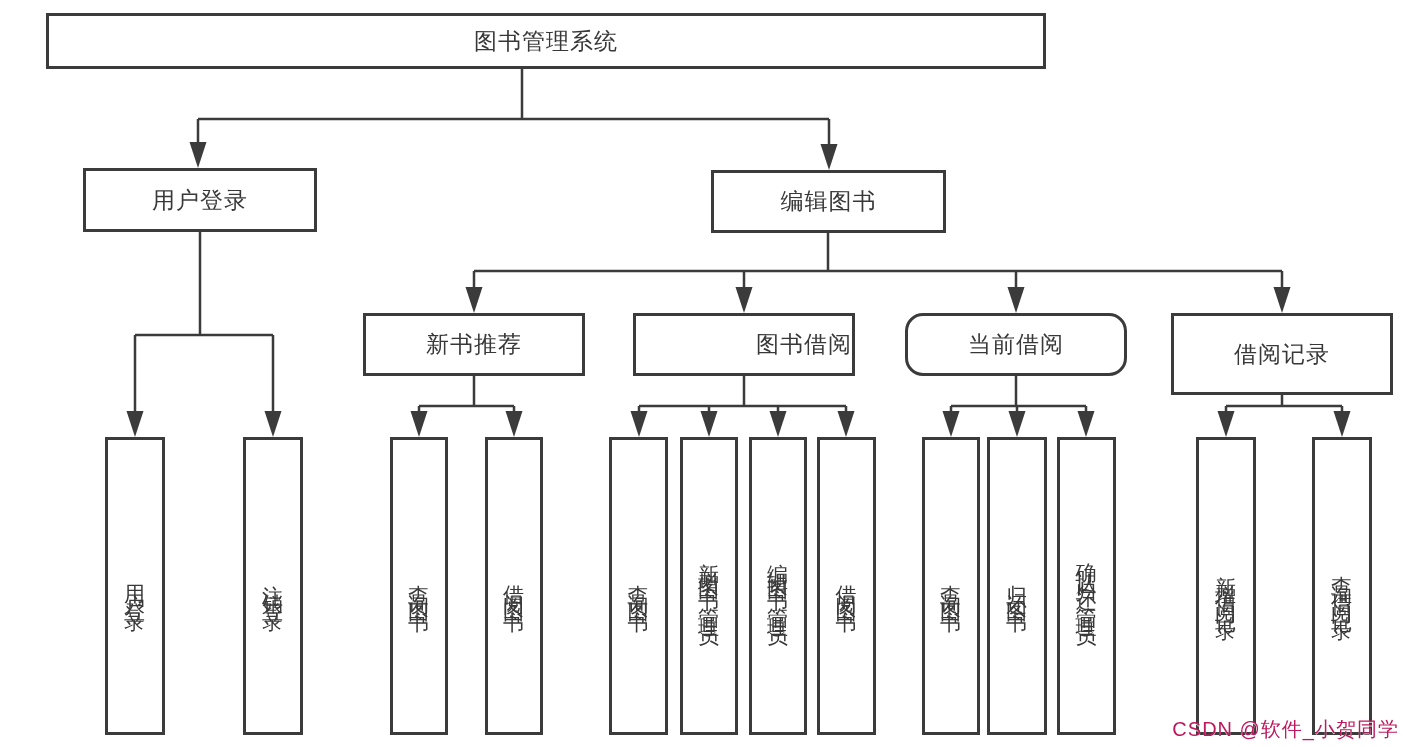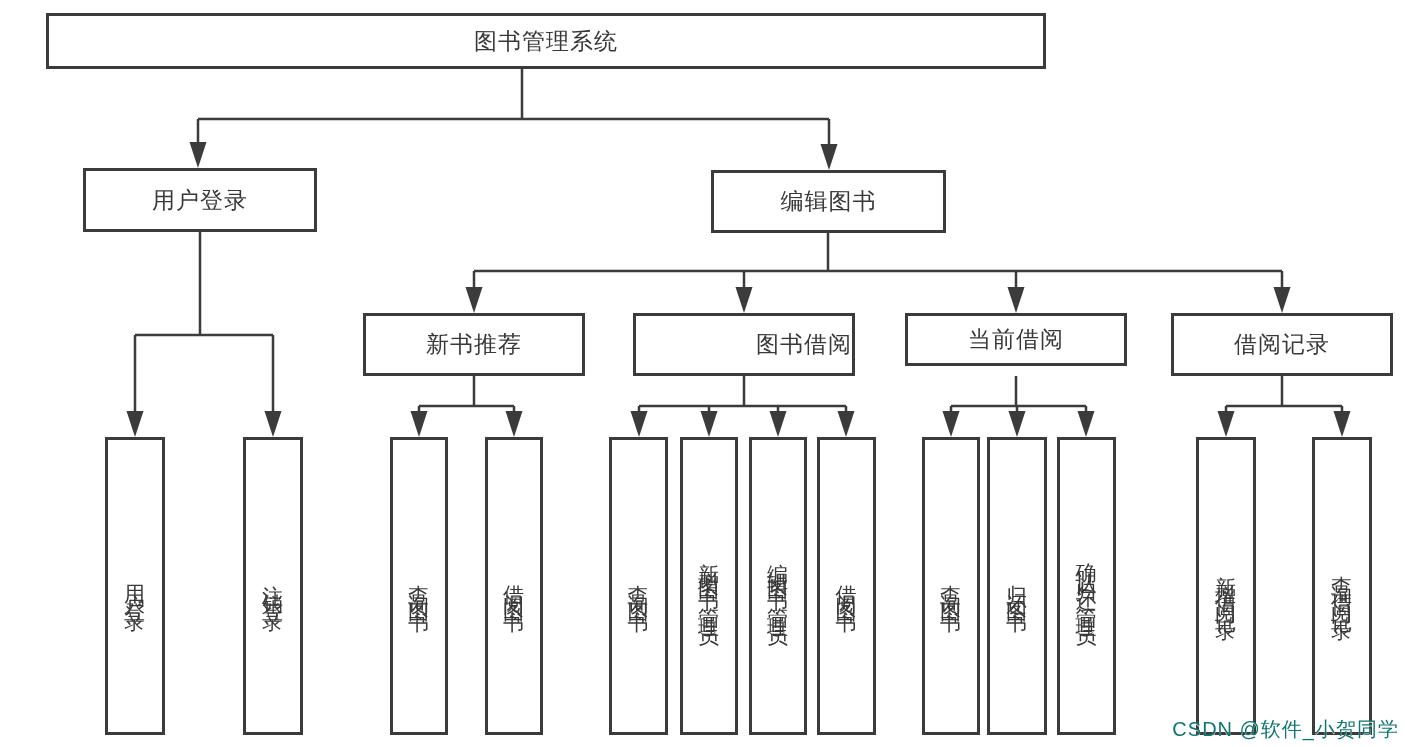--- a/index.html
+++ b/index.html
@@ -38,21 +38,21 @@
     font-size: 21px;
     letter-spacing: 9px;
     line-height: 1;
     white-space: nowrap;
   }
   .watermark {
     position: absolute;
     top: 716px;
     right: 6px;
     font-size: 20px;
-    color: #0f766e;
+    color: #be185d;
     letter-spacing: 1px;
     white-space: nowrap;
     text-shadow: 0 1px 0 rgba(255,255,255,0.8);
   }
 </style>
 </head>
 <body>
 
 <div class="canvas">
 
@@ -109,24 +109,24 @@
   <div class="box hbox" style="left:711px; top:170px; width:235px; height:63px;">
     <span>编辑图书</span>
   </div>
 
   <div class="box hbox" style="left:363px; top:313px; width:222px; height:63px;">
     <span>新书推荐</span>
   </div>
   <div class="box hbox" style="left:633px; top:313px; width:222px; height:63px;justify-content:flex-end;">
     <span>图书借阅</span>
   </div>
-  <div class="box hbox" style="left:905px; top:313px; width:222px; height:53px;">
+  <div class="box hbox" style="left:905px; top:313px; width:222px; height:63px;border-radius:18px;">
     <span>当前借阅</span>
   </div>
-  <div class="box hbox" style="left:1171px; top:313px; width:222px; height:63px;">
+  <div class="box hbox" style="left:1171px; top:313px; width:222px; height:82px;">
     <span>借阅记录</span>
   </div>
 
   <div class="box leaf" style="left:105px; top:437px; width:60px; height:298px;">
     <span>用户登录</span>
   </div>
   <div class="box leaf" style="left:243px; top:437px; width:60px; height:298px;">
     <span>注销登录</span>
   </div>
 

